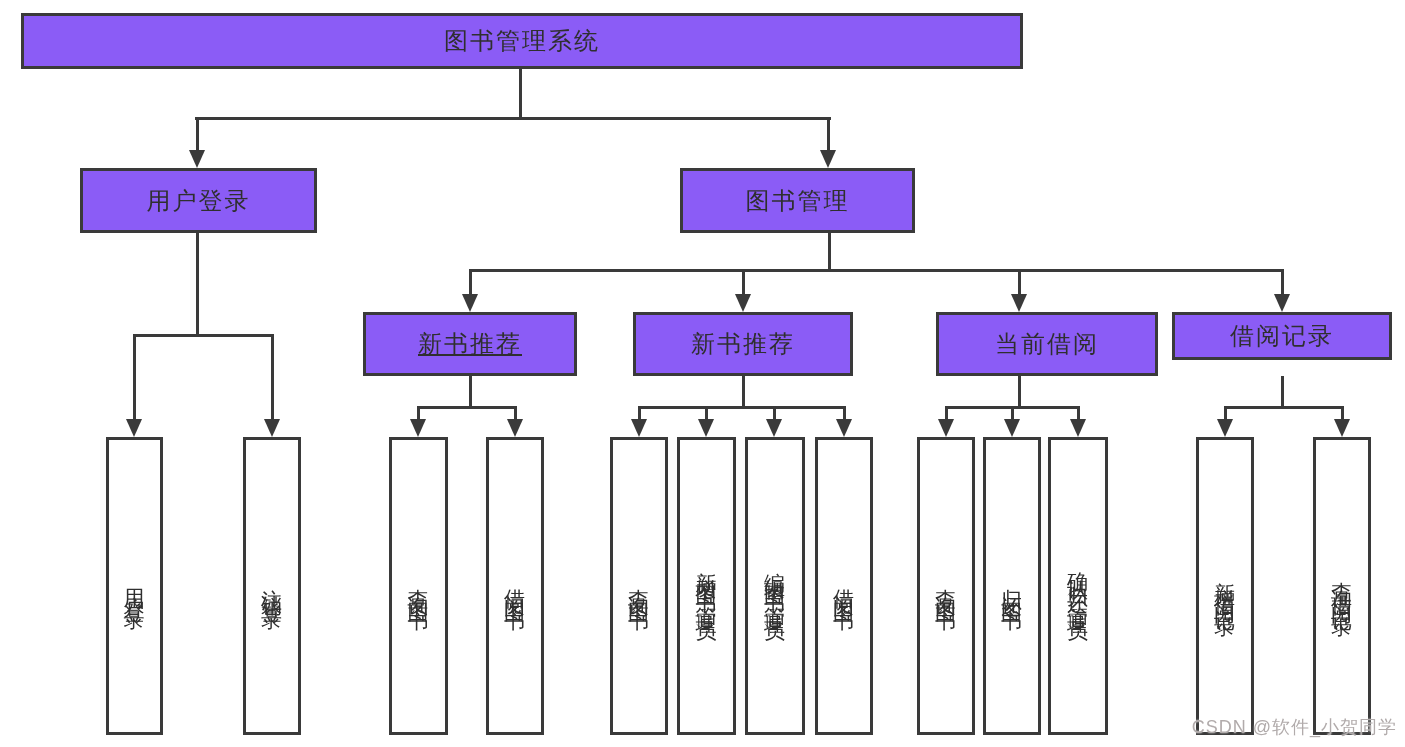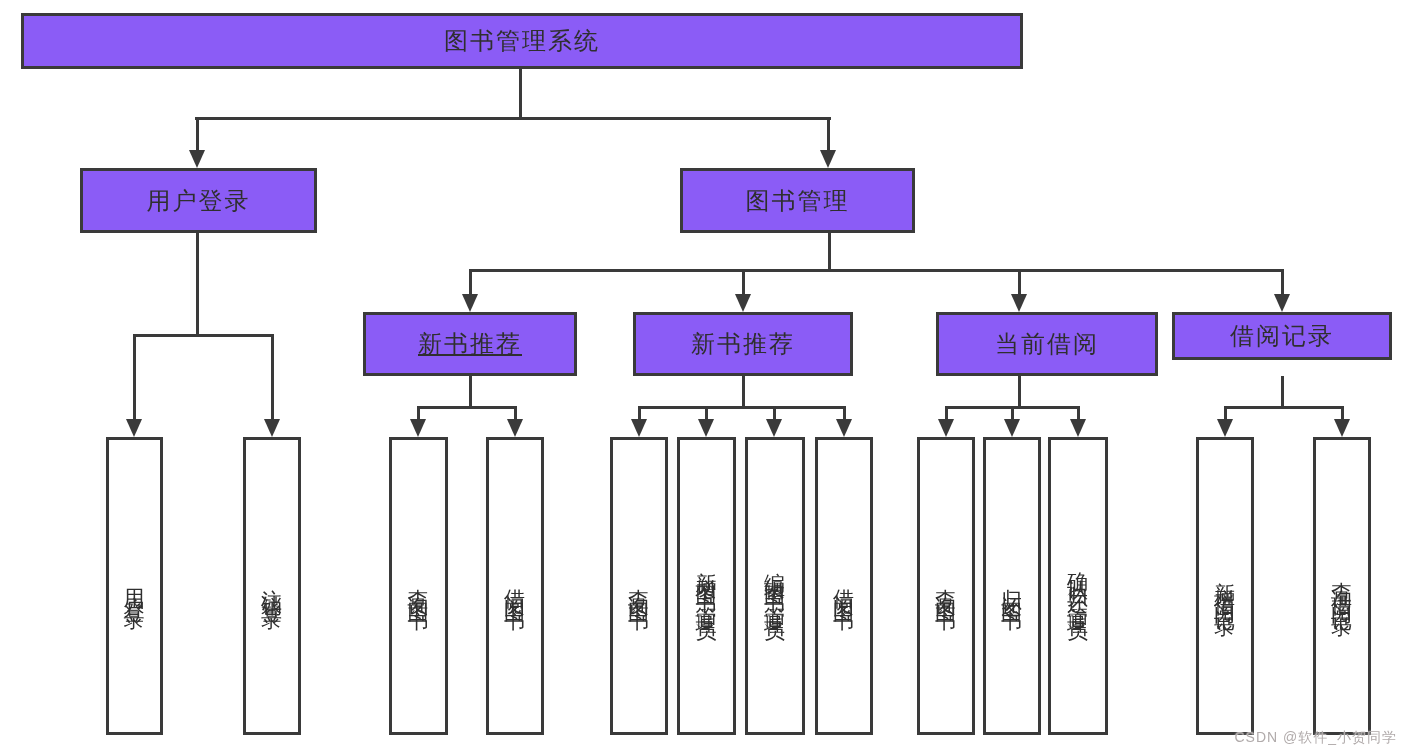--- a/index.html
+++ b/index.html
@@ -49,22 +49,22 @@
   }
   .ahead{
     position:absolute;
     width:0;height:0;
     border-left:8px solid transparent;
     border-right:8px solid transparent;
     border-top:18px solid var(--line);
   }
   .watermark{
     position:absolute;
-    right:8px;bottom:0;
-    font-size:14px;
+    right:8px;bottom:8px;
+    font-size:18px;
     color:var(--wm);
     letter-spacing:1px;
     text-shadow:0 0 2px #ffffff;
     z-index:5;
   }
 </style>
 </head>
 <body>
 
 <div id="canvas">

